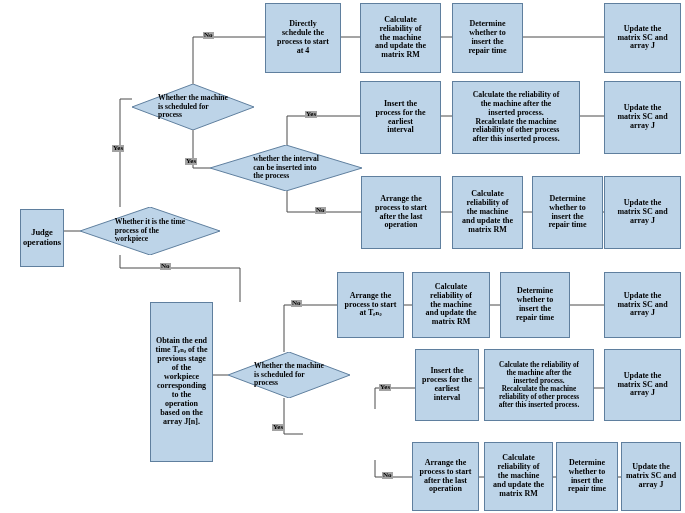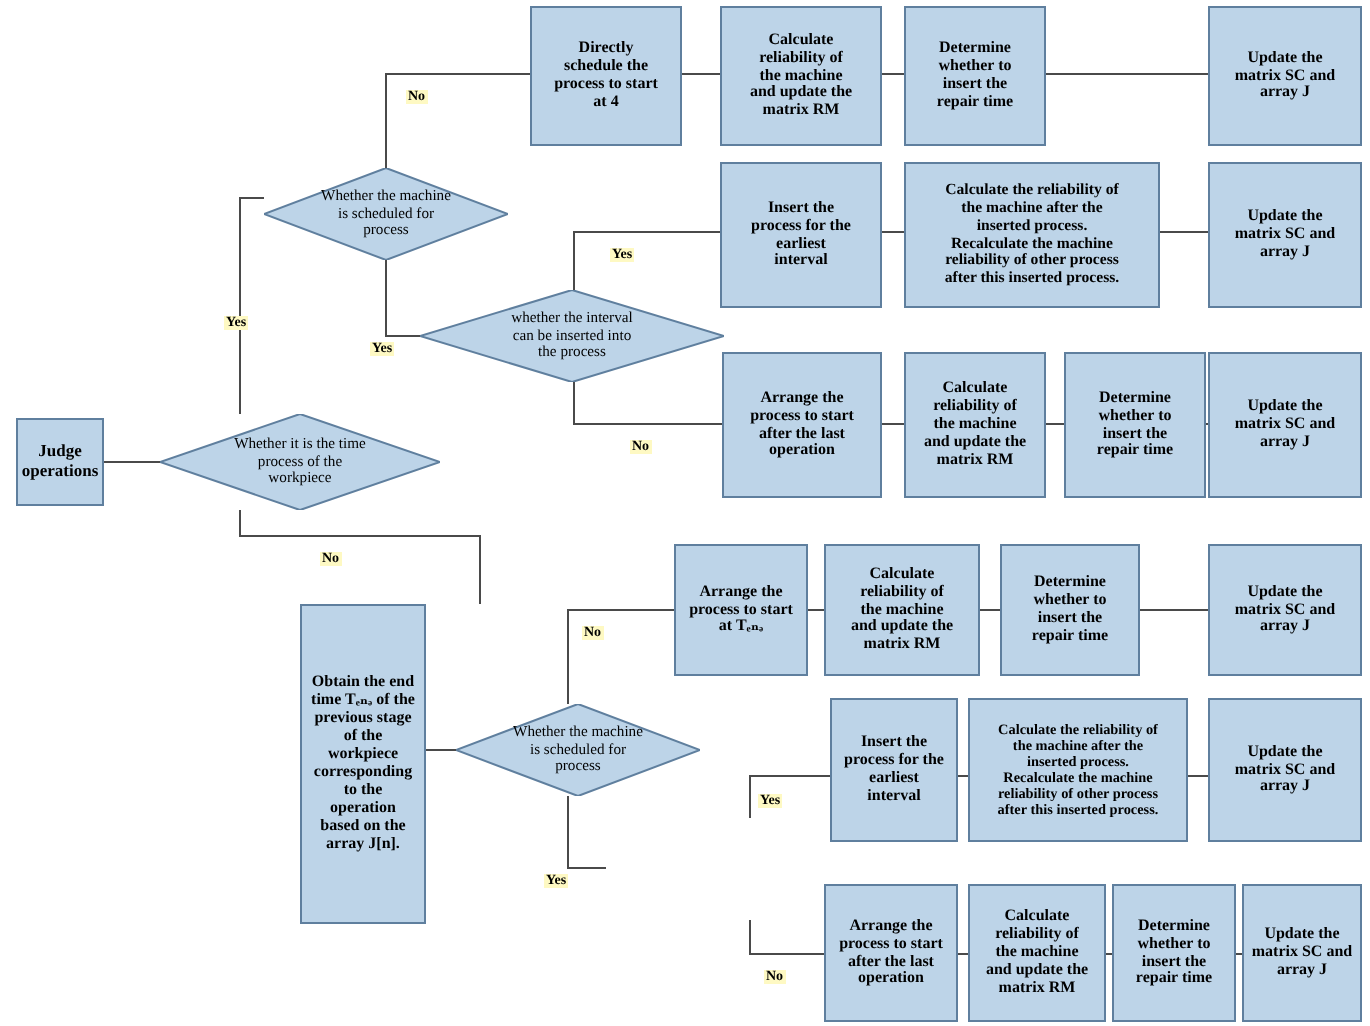--- a/index.html
+++ b/index.html
@@ -32,44 +32,42 @@
     box-sizing:border-box;
   }
   .diamond-shape{
     position:absolute;
     left:0;top:0;width:100%;height:100%;
   }
   .diamond-label{
     position:absolute;
     left:0;top:0;width:100%;height:100%;
     display:flex;align-items:center;justify-content:center;
-    text-align:center;
-    font-weight:normal;
+    font-weight:bold;
     color:#000;
     line-height:1.14;
     white-space:pre-line;
   }
   .edges{
     position:absolute;left:0;top:0;width:685px;height:513px;
     pointer-events:none;
   }
   .edges path, .edges line{
     stroke:#4a4a4a;
     stroke-width:1;
     fill:none;
   }
   .elabel{
     position:absolute;
     font-size:7px;
     font-weight:bold;
     color:#000;
-    background:#fef9c3;
+    background:#a3a3a3;
     padding:0 1px;
     line-height:1;
-    margin-top:13px;
   }
 </style>
 </head>
 <body>
 
 <div id="canvas">
 
   <svg class="edges" viewBox="0 0 685 513">
 
     <path d="M48 231 L80 231"></path>
@@ -112,21 +110,21 @@
     <path d="M570 305 L604 305"></path>
 
     <path d="M479 388 L484 388"></path>
     <path d="M594 388 L604 388"></path>
 
     <path d="M479 477 L484 477"></path>
     <path d="M553 477 L556 477"></path>
     <path d="M618 477 L621 477"></path>
   </svg>
 
-  <div class="node box" style="left:8px;top:209px;width:44px;height:44px;font-size:8.5px;text-align:center;">
+  <div class="node box" style="left:20px;top:209px;width:44px;height:58px;font-size:8.5px;text-align:center;">
     <span>Judge
 operations</span>
   </div>
 
   <div class="diamond-wrap" style="left:80px;top:207px;width:140px;height:48px;">
     <svg class="diamond-shape" viewBox="0 0 140 48" preserveAspectRatio="none">
       <polygon points="70,0 140,24 70,48 0,24" fill="#bdd4e8" stroke="#5f7f9e" stroke-width="1"></polygon>
     </svg>
     <div class="diamond-label" style="font-size:7.6px;">Whether it is the time
 process of the

